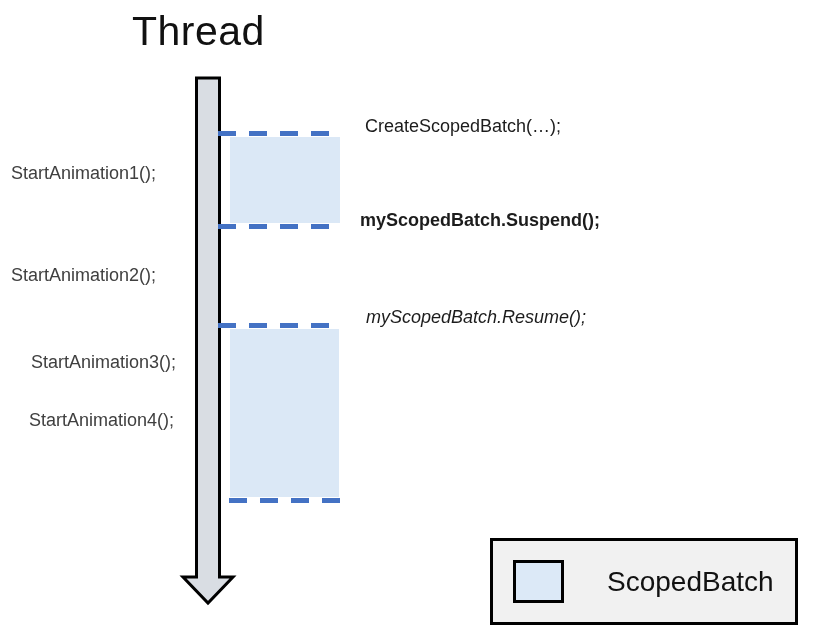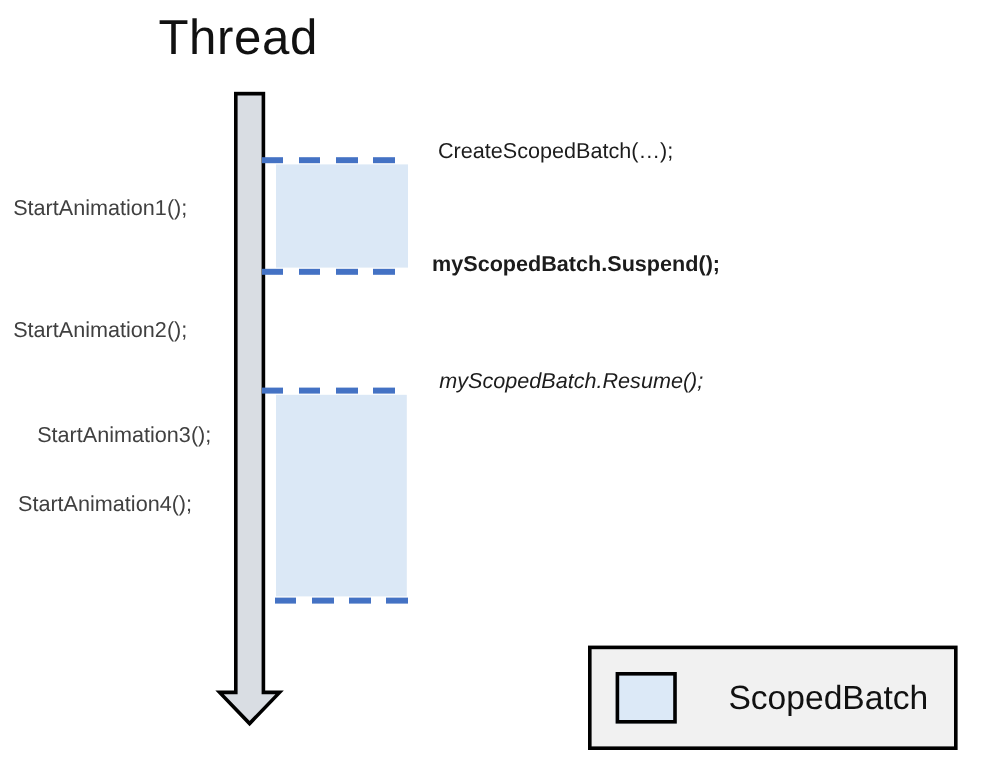--- a/index.html
+++ b/index.html
@@ -54,21 +54,21 @@
     );
   }
   #dash-create  { left: 218px; top: 131px; width: 118px; }
   #dash-suspend { left: 218px; top: 224px; width: 118px; }
   #dash-resume  { left: 218px; top: 323px; width: 119px; }
   #dash-end     { left: 229px; top: 498px; width: 121px; }
 
   #call-1 { left: 11px;  top: 163px; }
   #call-2 { left: 11px;  top: 265px; }
   #call-3 { left: 11px;  top: 352px; margin-left: 20px; }
-  #call-4 { left: 15px;  top: 410px; }
+  #call-4 { left: 29px;  top: 410px; }
 
   #event-create  { left: 365px; top: 116px; }
   #event-suspend { left: 360px; top: 210px; font-weight: bold; }
   #event-resume  { left: 366px; top: 307px; font-style: italic; }
   #event-end     { left: 358px; top: 489px; }
 
   #thread-arrow { left: 176px; top: 76px; }
 
   .legend {
     left: 490px;

